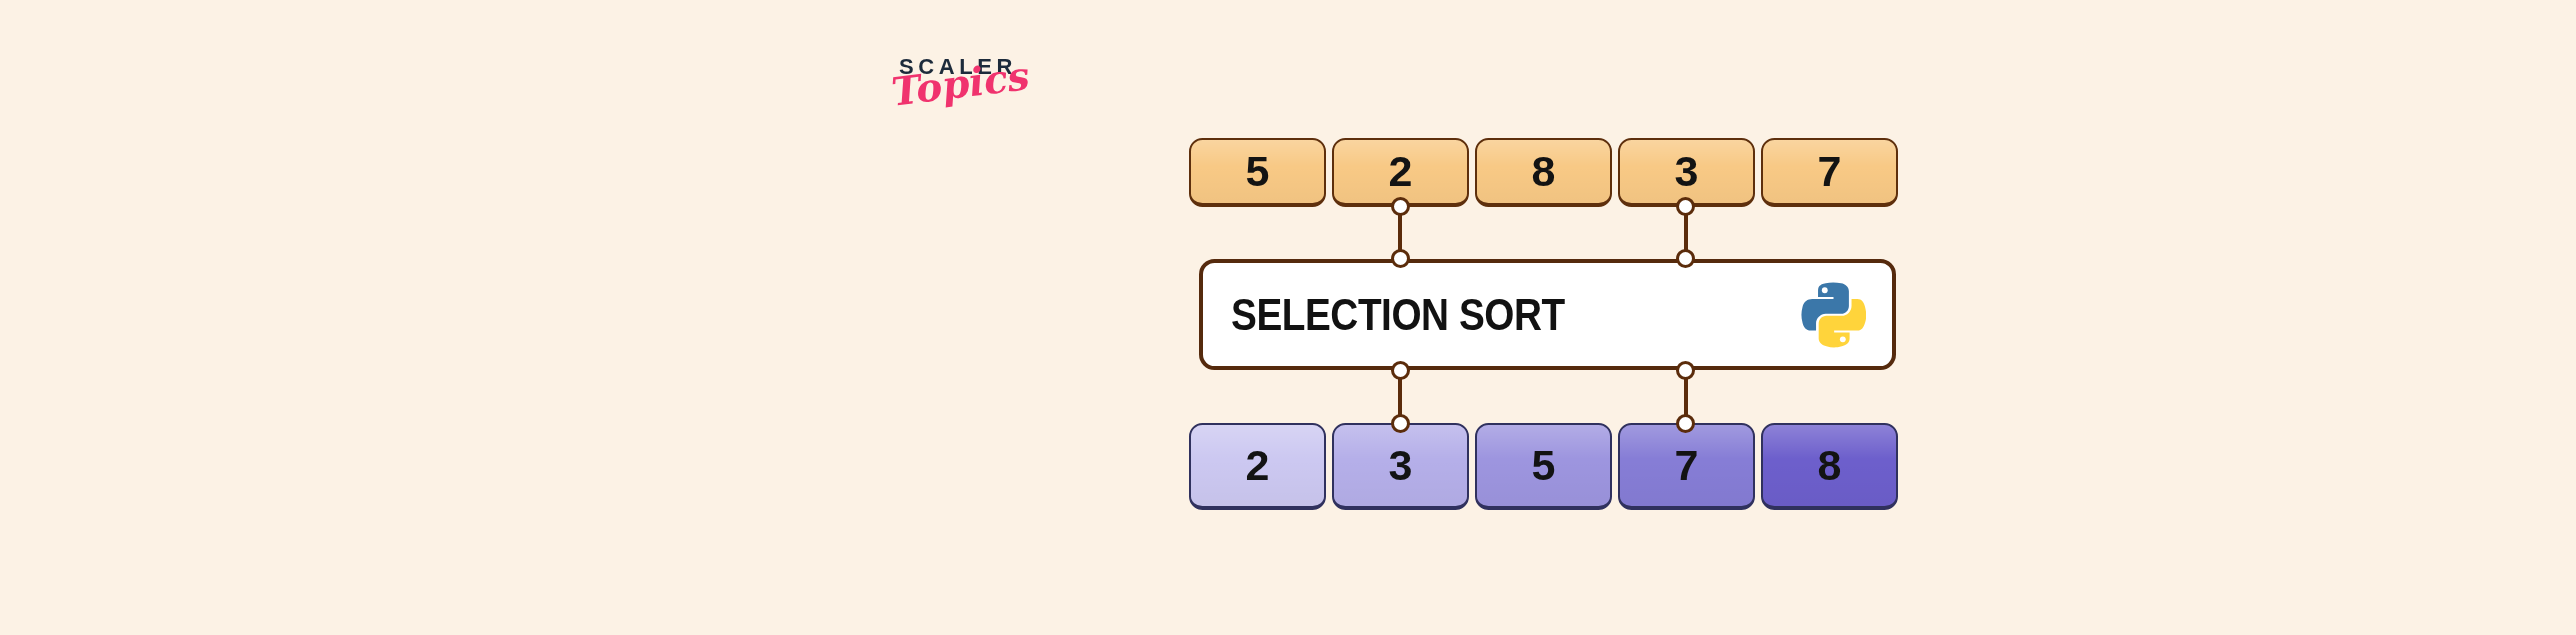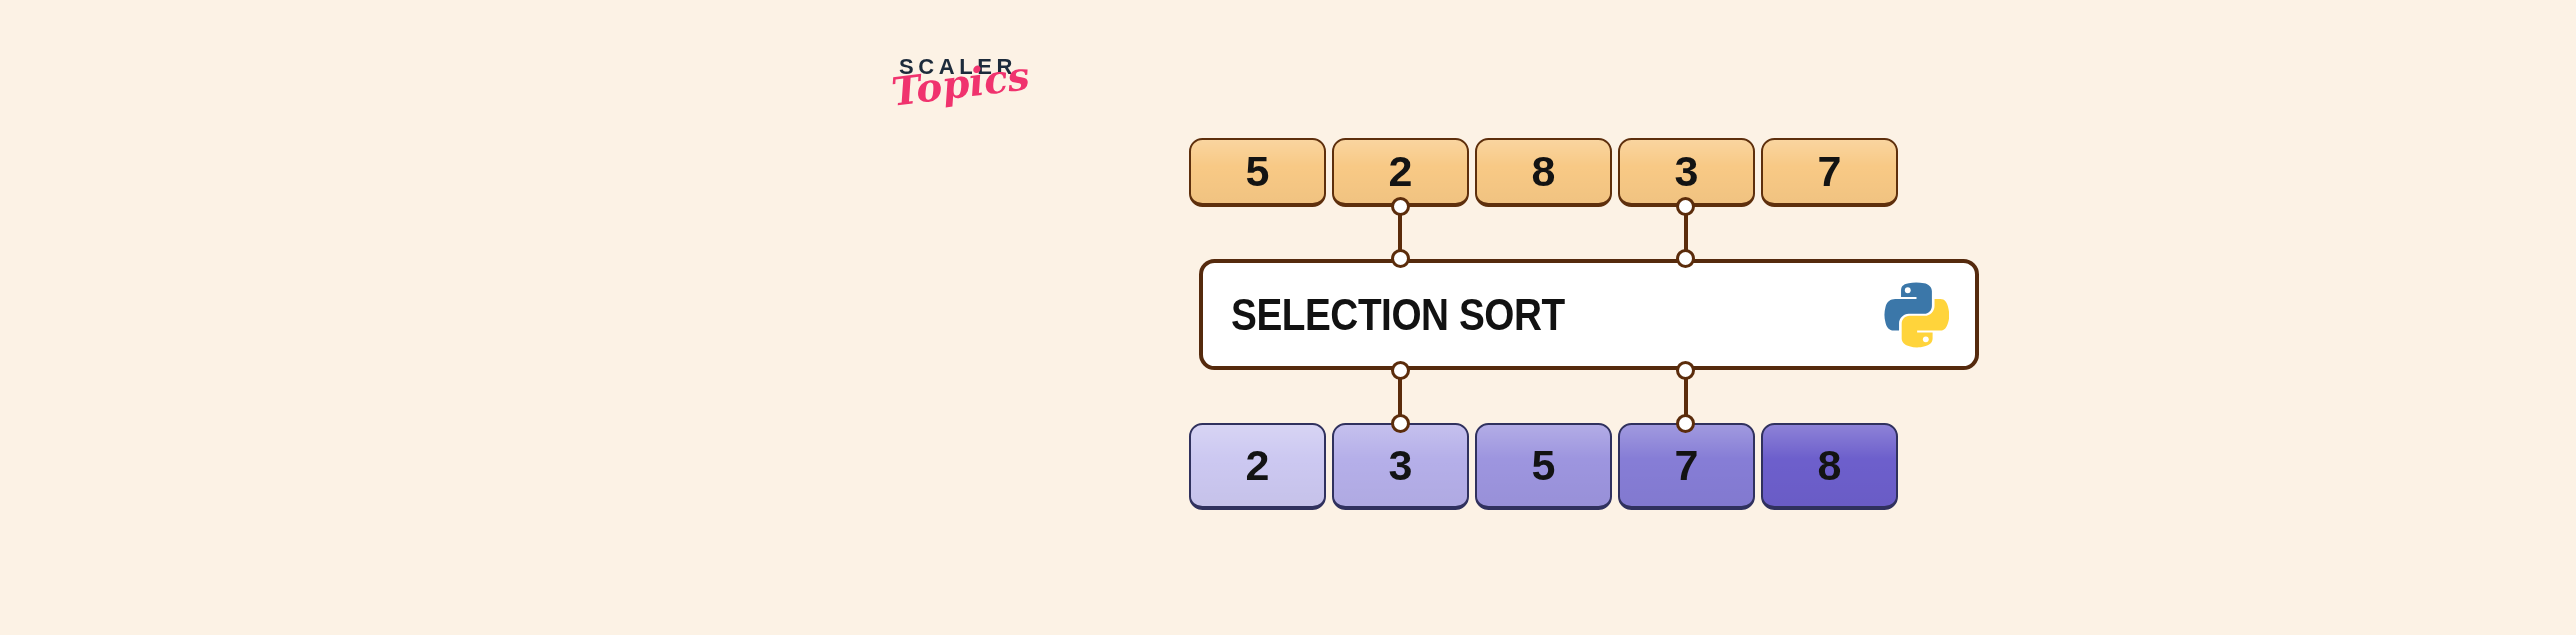--- a/index.html
+++ b/index.html
@@ -40,21 +40,21 @@
     border: 2.6px solid var(--unsorted_border, #5E2F0C);
     border-bottom-width: 4.1px;
   }
   .bottom-cell {
     border: 2.6px solid var(--sorted_border, #30315E);
     border-bottom-width: 4.1px;
   }
 
   
   .panel {
-    position: absolute; left: 1199px; top: 259px; width: 780px; height: 111px;
+    position: absolute; left: 1199px; top: 259px; width: 697px; height: 111px;
     background: var(--panel_fill, #FFFFFF);
     border: 4.1px solid var(--panel_border, #552A0D);
     border-radius: 15.5px;
     display: flex; align-items: center; justify-content: space-between;
     padding: 0 26px 0 28px;
     z-index: 2;
   }
   .panel-title {
     font-size: 44px; font-weight: 700; letter-spacing: -0.5px; white-space: nowrap;
     color: var(--title_black, #121212);

